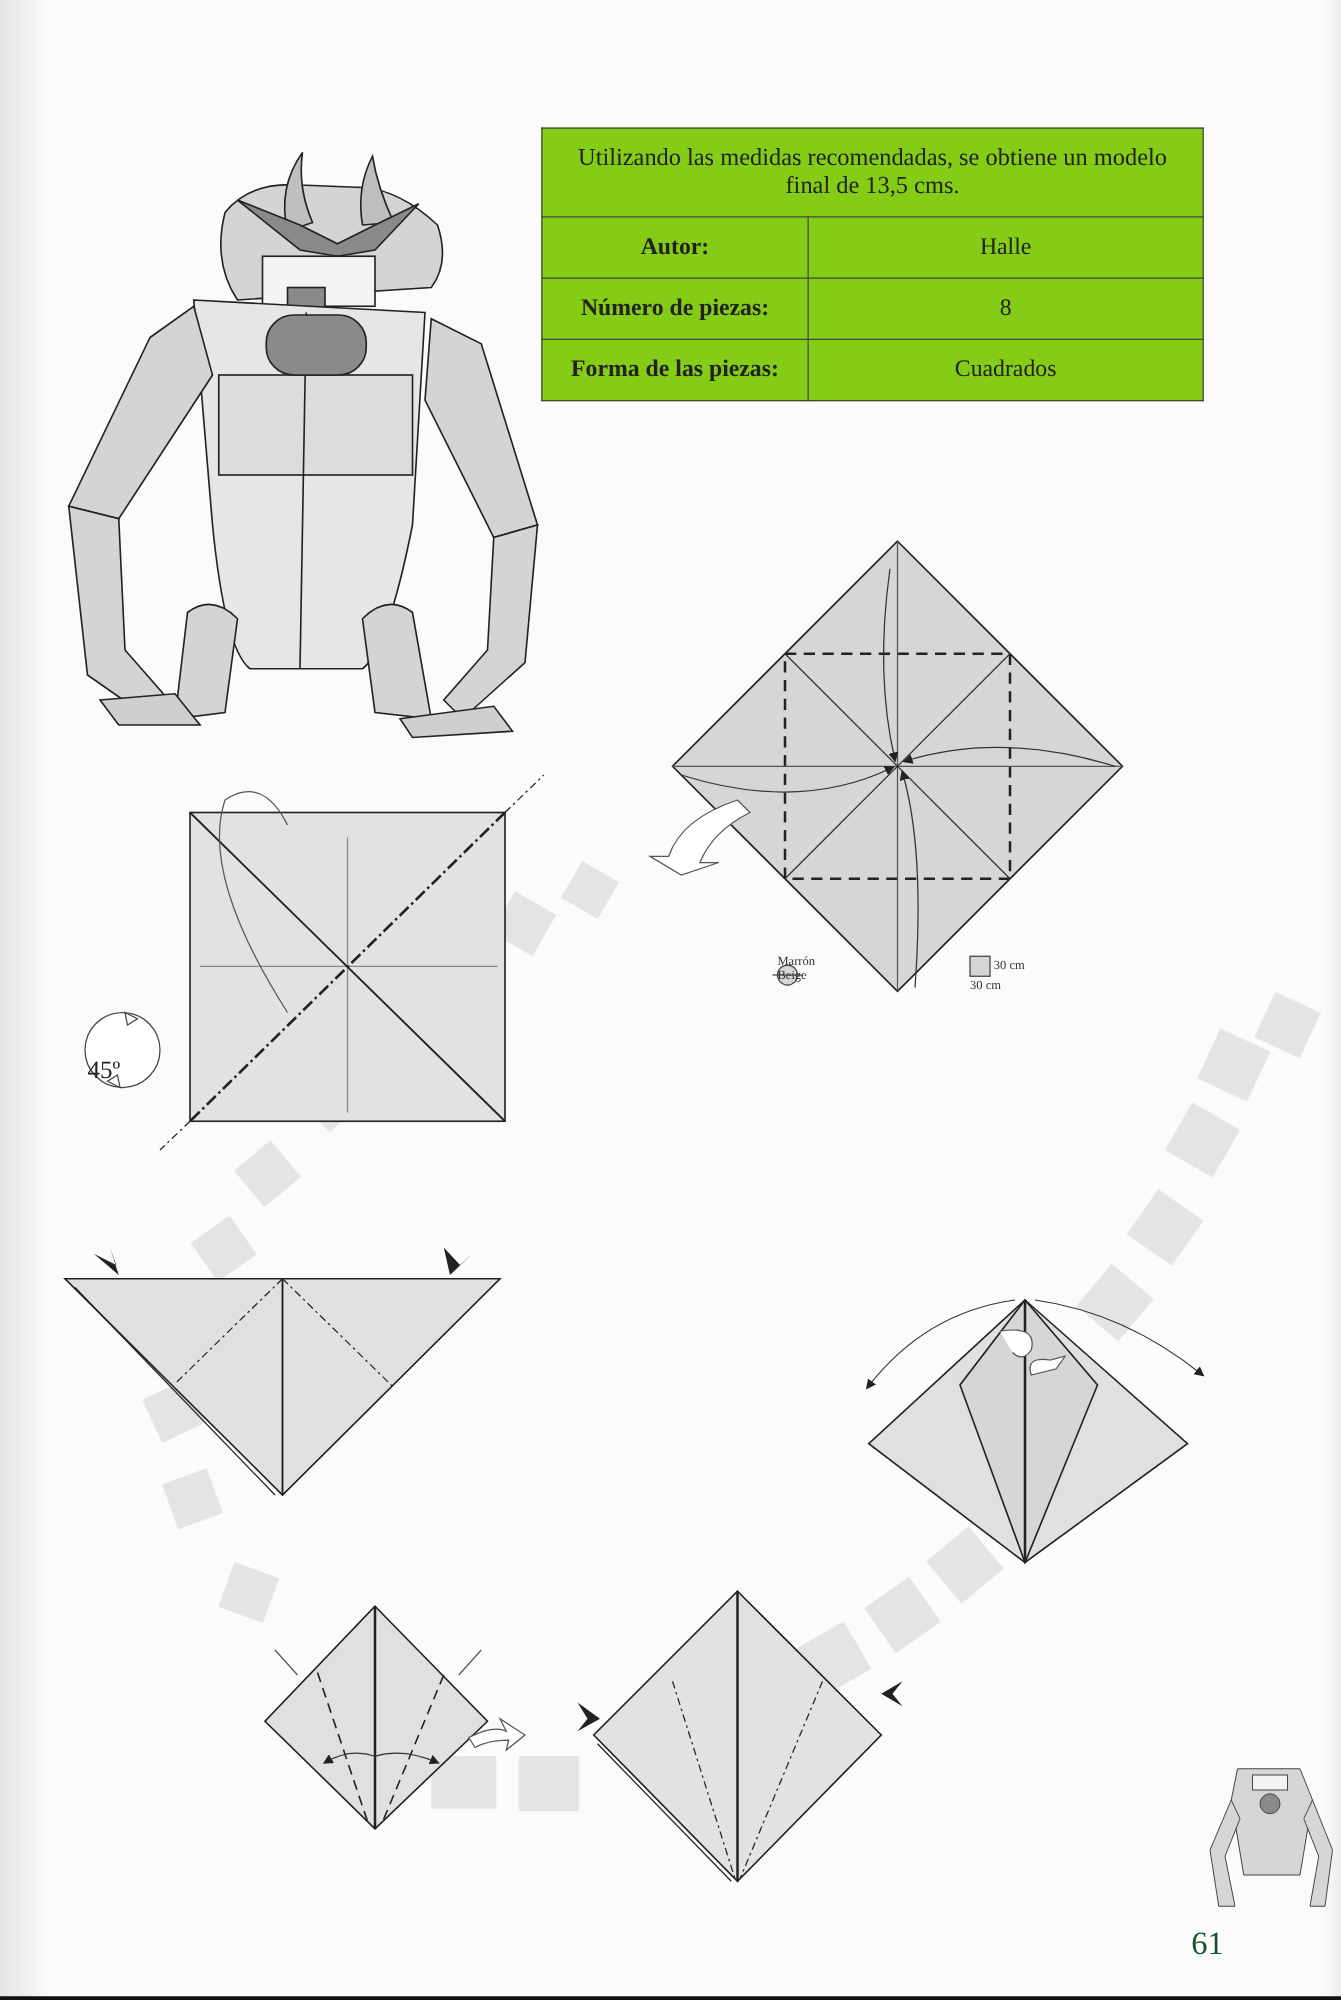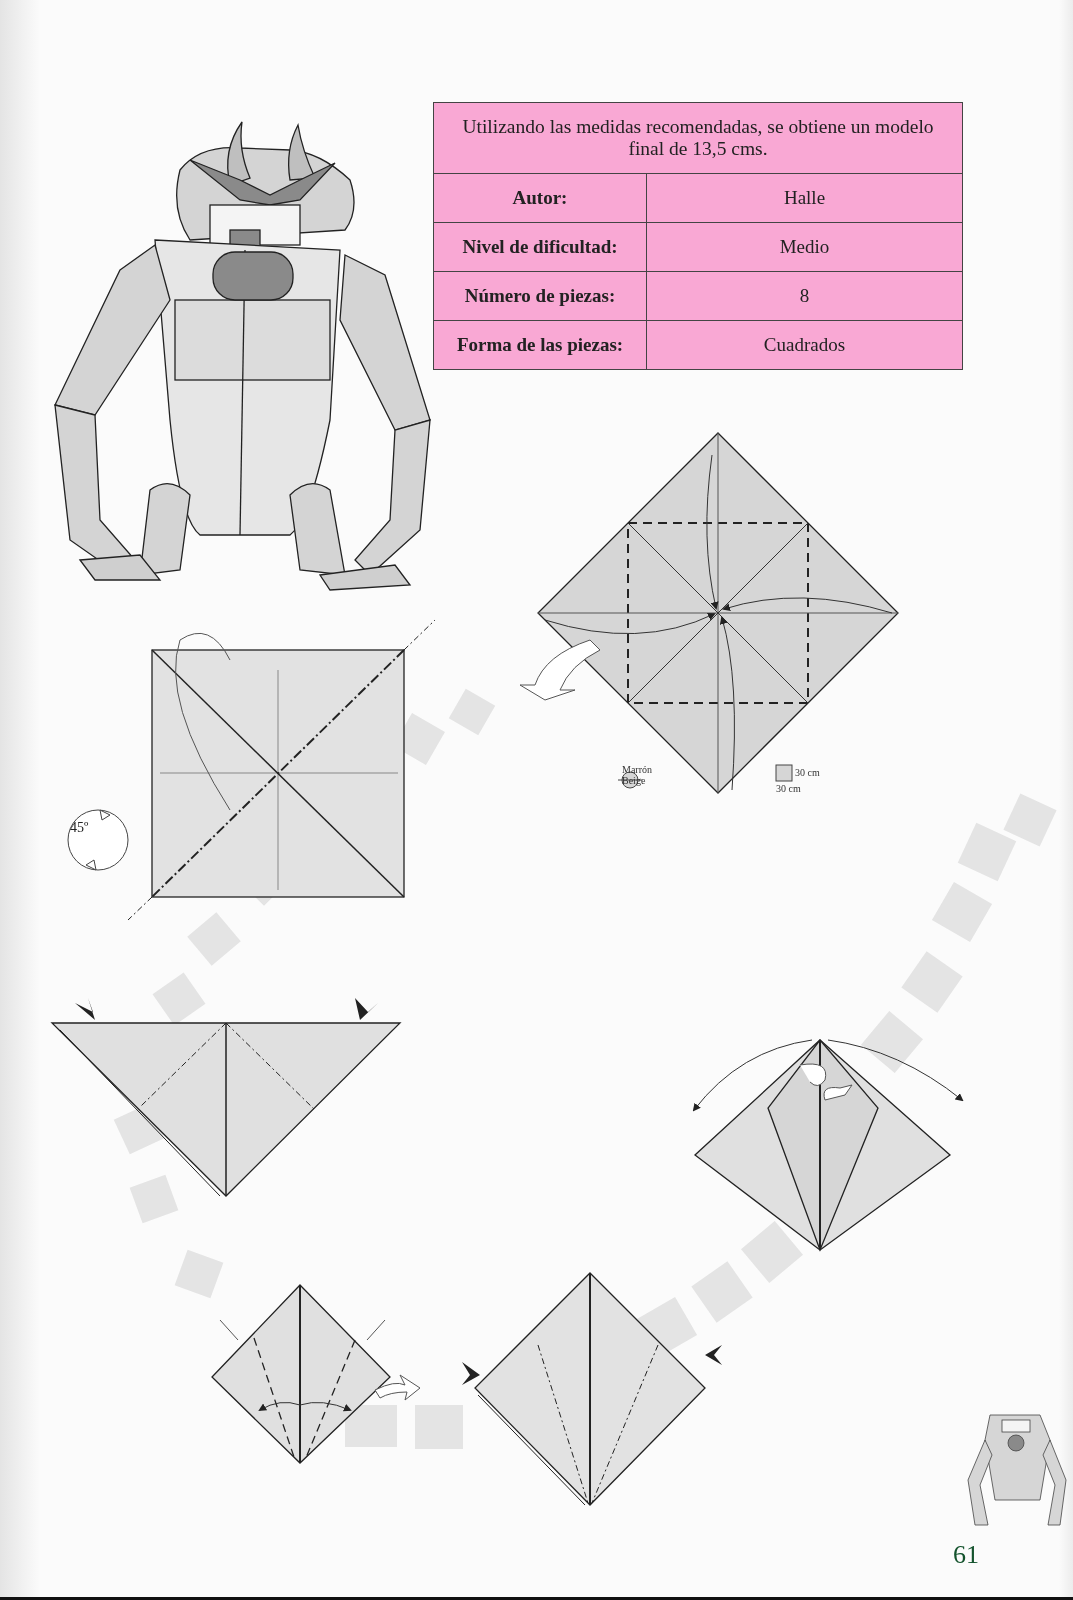--- a/index.html
+++ b/index.html
@@ -15,29 +15,29 @@
   }
   .right-shade {
     position:absolute; right:0; top:0; width:14px; height:1600px;
     background:linear-gradient(to left,#ececec,#fbfbfb);
   }
   .bottom-border { position:absolute; left:0; bottom:0; width:1073px; height:3px; background:#111; }
   svg.bg { position:absolute; left:0; top:0; }
   
   table.info {
     position:absolute; left:433px; top:102px; width:530px;
-    border-collapse:collapse; background:#f9a8d4;
+    border-collapse:collapse; background:#84cc16;
     font-size:19px;
   }
   table.info td { border:1.5px solid #444; text-align:center; padding:0; }
   table.info td.intro { height:70px; line-height:22px; font-size:19.5px; padding:0 10px; }
   table.info td.lbl { font-weight:bold; width:212px; height:48px; }
   table.info td.val { height:48px;margin-left:16px; }
   .legend-text { position:absolute; font-size:10px; color:#333; line-height:11px; }
-  .rot-label { position:absolute; left:70px; top:820px; font-size:14px; }
+  .rot-label { position:absolute; left:70px; top:845px; font-size:20px; }
   .page-number { position:absolute; left:953px; top:1540px; font-size:26px; color:#14532d; }
 </style>
 </head>
 <body>
 
 <div class="page-shade"></div>
 <div class="right-shade"></div>
 
 <svg class="bg" width="1073" height="1600">
   <g fill="#dcdcdc" opacity="0.75">
@@ -100,24 +100,20 @@
 <table class="info">
   <tbody>
       <tr>
     <td class="intro" colspan="2">Utilizando las medidas recomendadas, se obtiene un modelo final de 13,5 cms.</td>
   </tr>
   <tr>
     <td class="lbl">Autor:</td>
     <td class="val">Halle</td>
   </tr>
   <tr>
-    <td class="lbl">Nivel de dificultad:</td>
-    <td class="val">Medio</td>
-  </tr>
-  <tr>
     <td class="lbl">Número de piezas:</td>
     <td class="val">8</td>
   </tr>
   <tr>
     <td class="lbl">Forma de las piezas:</td>
     <td class="val">Cuadrados</td>
   </tr>
 </tbody>
   </table>
 

